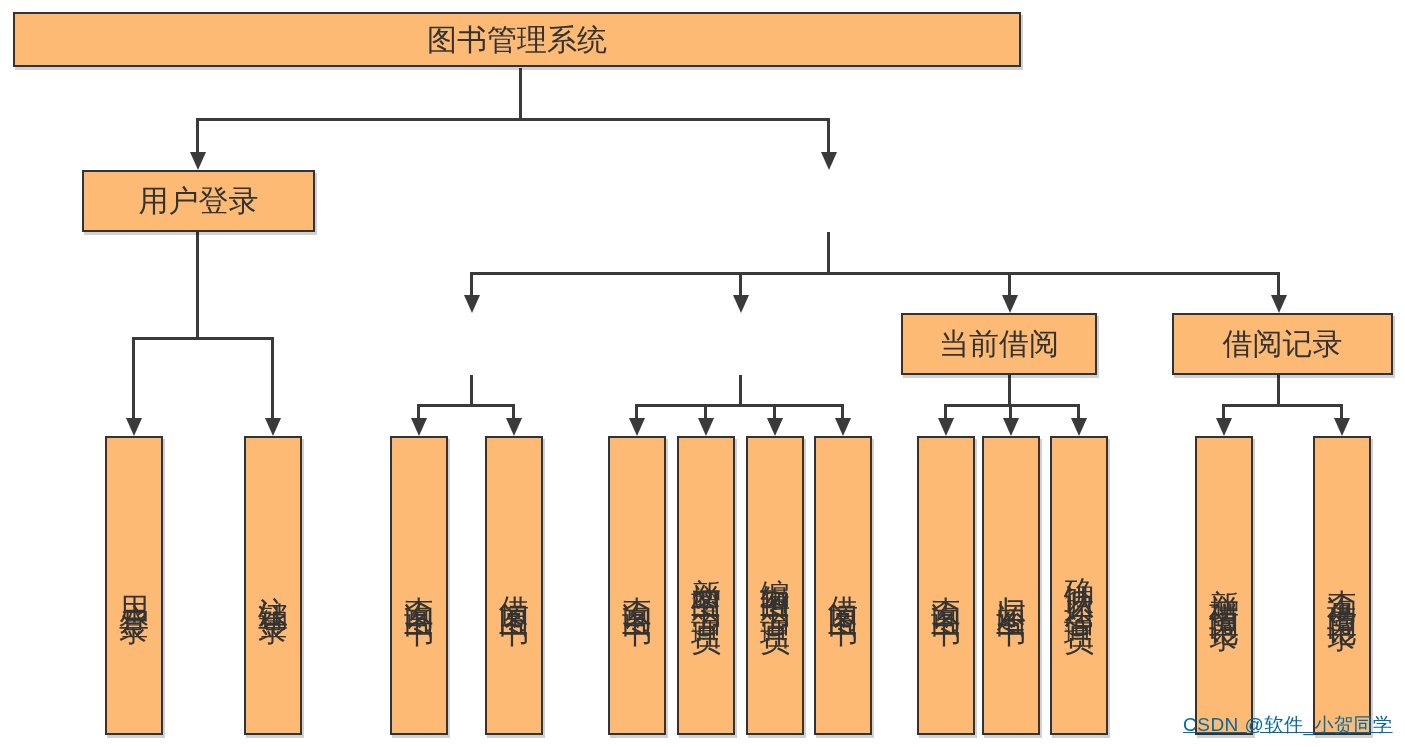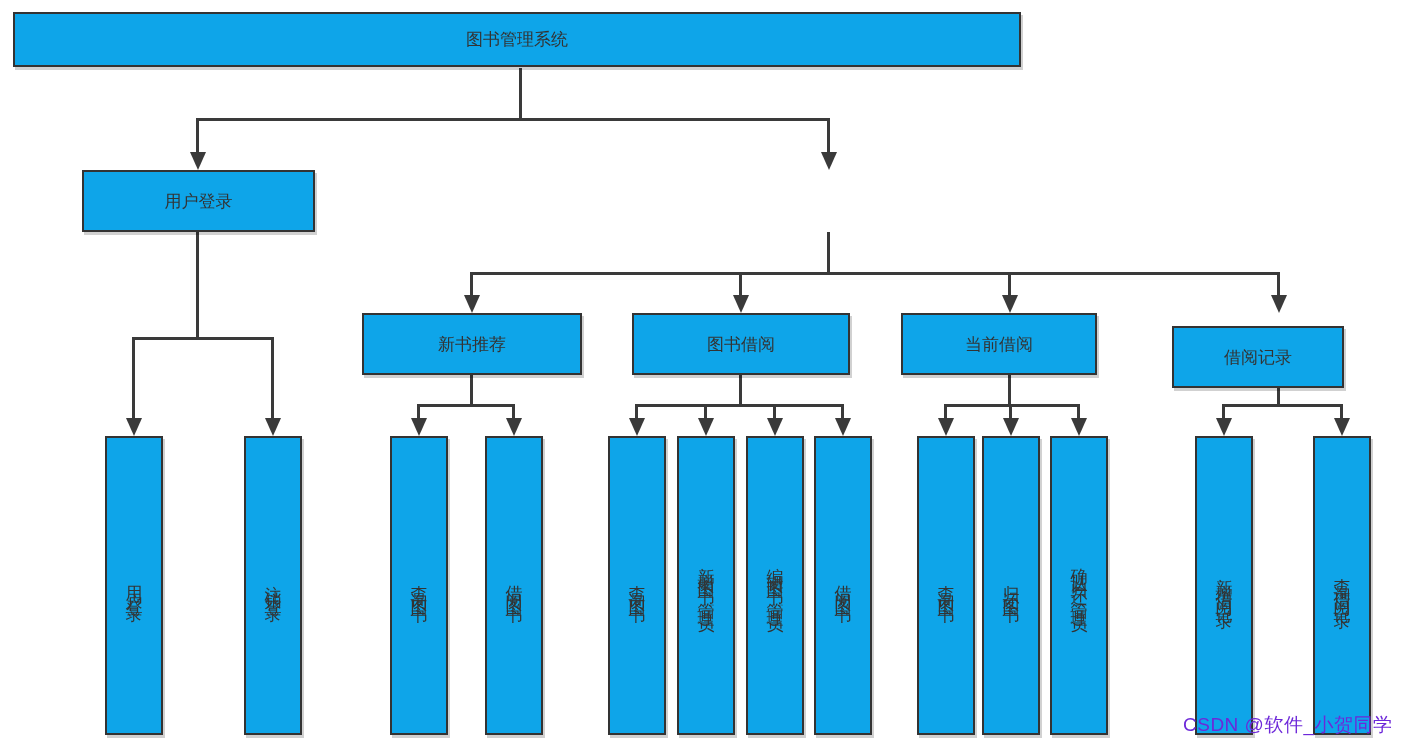--- a/index.html
+++ b/index.html
@@ -1,32 +1,32 @@
 <!DOCTYPE html>
 <html><head>
 <meta charset="utf-8">
 <style>
   html,body{margin:0;padding:0;background:#ffffff;}
   body{width:1405px;height:747px;position:relative;overflow:hidden;
        font-family:"Liberation Sans","DejaVu Sans",sans-serif;}
   .canvas{position:absolute;left:0;top:0;width:1405px;height:747px;background:#ffffff;}
-  .hbox,.vbox{position:absolute;box-sizing:border-box;background:#0ea5e9;
+  .hbox,.vbox{position:absolute;box-sizing:border-box;background:#fdba74;
        border:2px solid #333333;box-shadow:2px 3px 0 rgba(0,0,0,0.18);
        display:flex;align-items:center;justify-content:center;
-       color:#333333;font-size:17px;line-height:1;}
+       color:#333333;font-size:30px;line-height:1;}
   .vbox span{writing-mode:vertical-rl;text-orientation:mixed;letter-spacing:7px;
        white-space:nowrap;}
   .line{position:absolute;background:#3a3a3a;}
   .line.v{width:3px;}
   .line.h{height:3px;}
   .arr{position:absolute;width:0;height:0;
        border-left:8px solid transparent;border-right:8px solid transparent;
        border-top:18px solid #3a3a3a;}
-  .watermark{position:absolute;color:#6d28d9;font-size:19px;letter-spacing:0.5px;
-       z-index:20;white-space:nowrap;}
+  .watermark{position:absolute;color:#0369a1;font-size:19px;letter-spacing:0.5px;
+       z-index:20;white-space:nowrap;text-decoration:underline;}
 </style>
 </head>
 <body>
 
 <div class="canvas">
 
   <div class="line v" style="left:519px;top:68px;height:53px"></div>
   <div class="line v" style="left:196px;top:118px;height:36px"></div>
   <div class="line v" style="left:827px;top:118px;height:36px"></div>
   <div class="line v" style="left:196px;top:232px;height:107px"></div>
@@ -82,30 +82,24 @@
   <div class="arr" style="left:1334px;top:418px"></div>
 
   <div class="hbox" style="left:13px;top:12px;width:1008px;height:55px">
     <span>图书管理系统</span>
   </div>
 
   <div class="hbox" style="left:82px;top:170px;width:233px;height:62px">
     <span>用户登录</span>
   </div>
 
-  <div class="hbox" style="left:362px;top:313px;width:220px;height:62px">
-    <span>新书推荐</span>
-  </div>
-  <div class="hbox" style="left:632px;top:313px;width:218px;height:62px">
-    <span>图书借阅</span>
-  </div>
   <div class="hbox" style="left:901px;top:313px;width:196px;height:62px">
     <span>当前借阅</span>
   </div>
-  <div class="hbox" style="left:1172px;top:326px;width:172px;height:62px">
+  <div class="hbox" style="left:1172px;top:313px;width:221px;height:62px">
     <span>借阅记录</span>
   </div>
 
   <div class="vbox" style="left:105px;top:436px;width:58px;height:299px">
     <span>用户登录</span>
   </div>
   <div class="vbox" style="left:244px;top:436px;width:58px;height:299px">
     <span>注销登录</span>
   </div>
 

